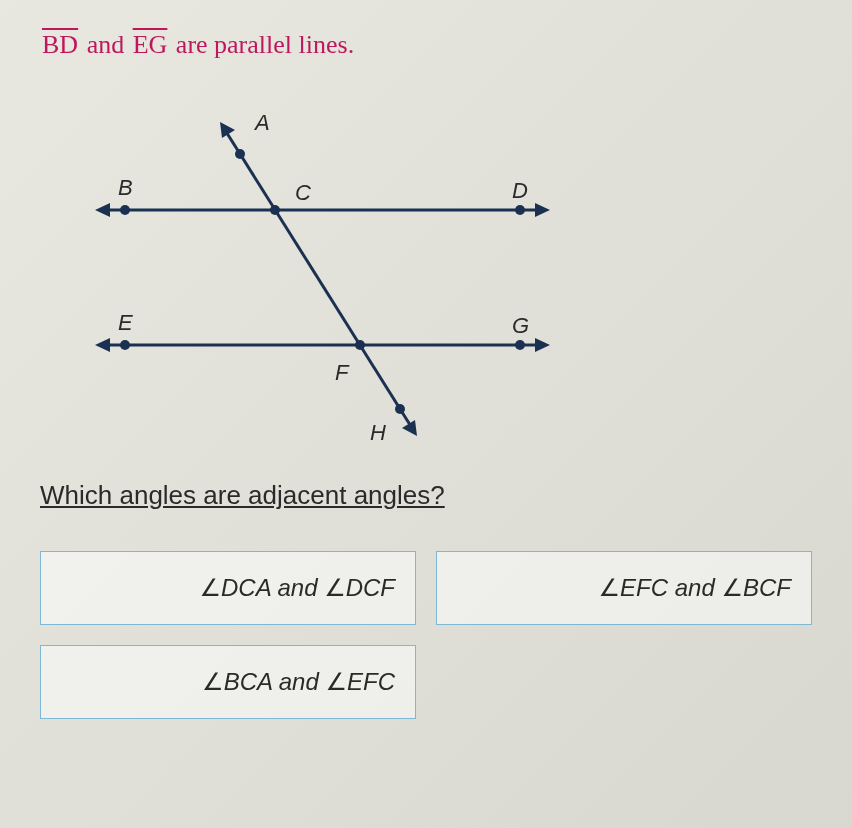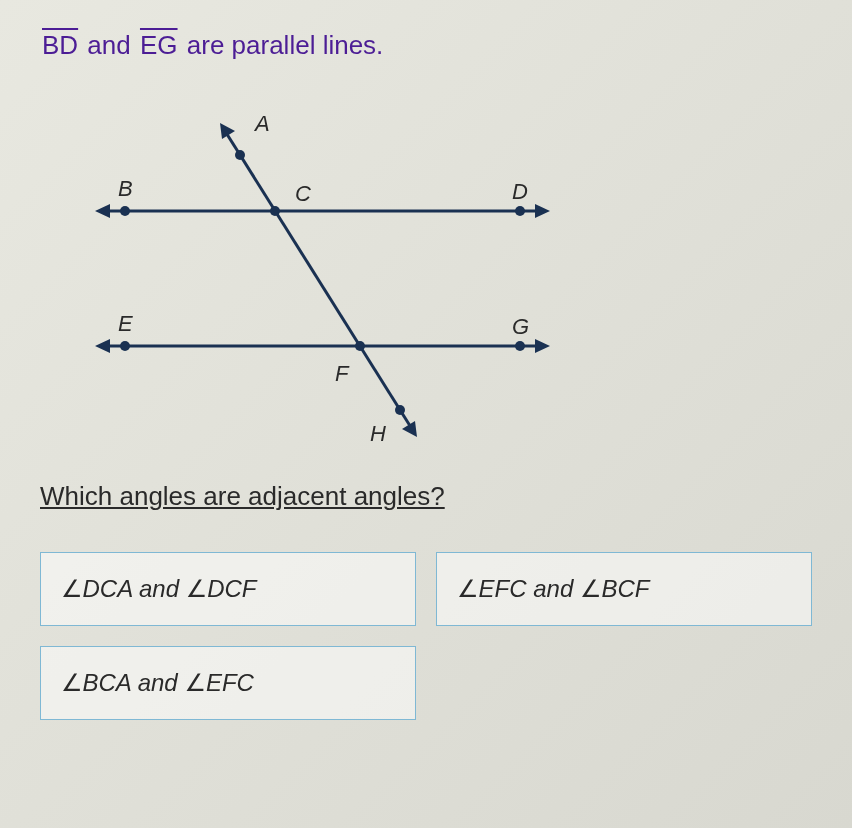--- a/index.html
+++ b/index.html
@@ -6,23 +6,24 @@
     body {
       width: 852px;
       height: 828px;
       background: linear-gradient(135deg, #e8e8e0 0%, #d8d8d0 100%);
       font-family: Arial, sans-serif;
       padding: 30px 40px;
       color: #2a2a2a;
     }
     .problem-statement {
       font-size: 26px;
-      color: #4c1d95;
+      color: #be185d;
       margin-bottom: 30px;
       font-weight: 500;
+      font-family: Liberation Serif, serif;
     }
     .overline {
       text-decoration: overline;
       padding: 0 2px;
     }
     .diagram-container {
       position: relative;
       width: 520px;
       height: 370px;
       margin: 20px 0 20px 30px;
@@ -50,21 +51,21 @@
       max-width: 780px;
     }
     .answer-button {
       background: rgba(255,255,255,0.5);
       border: 1px solid #7fb8d4;
       padding: 22px 20px;
       font-size: 24px;
       font-style: italic;
       color: #2a2a2a;
       cursor: pointer;
-      text-align: left;
+      text-align: right;
       font-family: Arial, sans-serif;
     }
     .angle { font-style: normal; }
   </style>
 </head>
 <body>
 
 <div class="problem-statement">
   <span class="overline">BD</span>
   <span> and </span>

